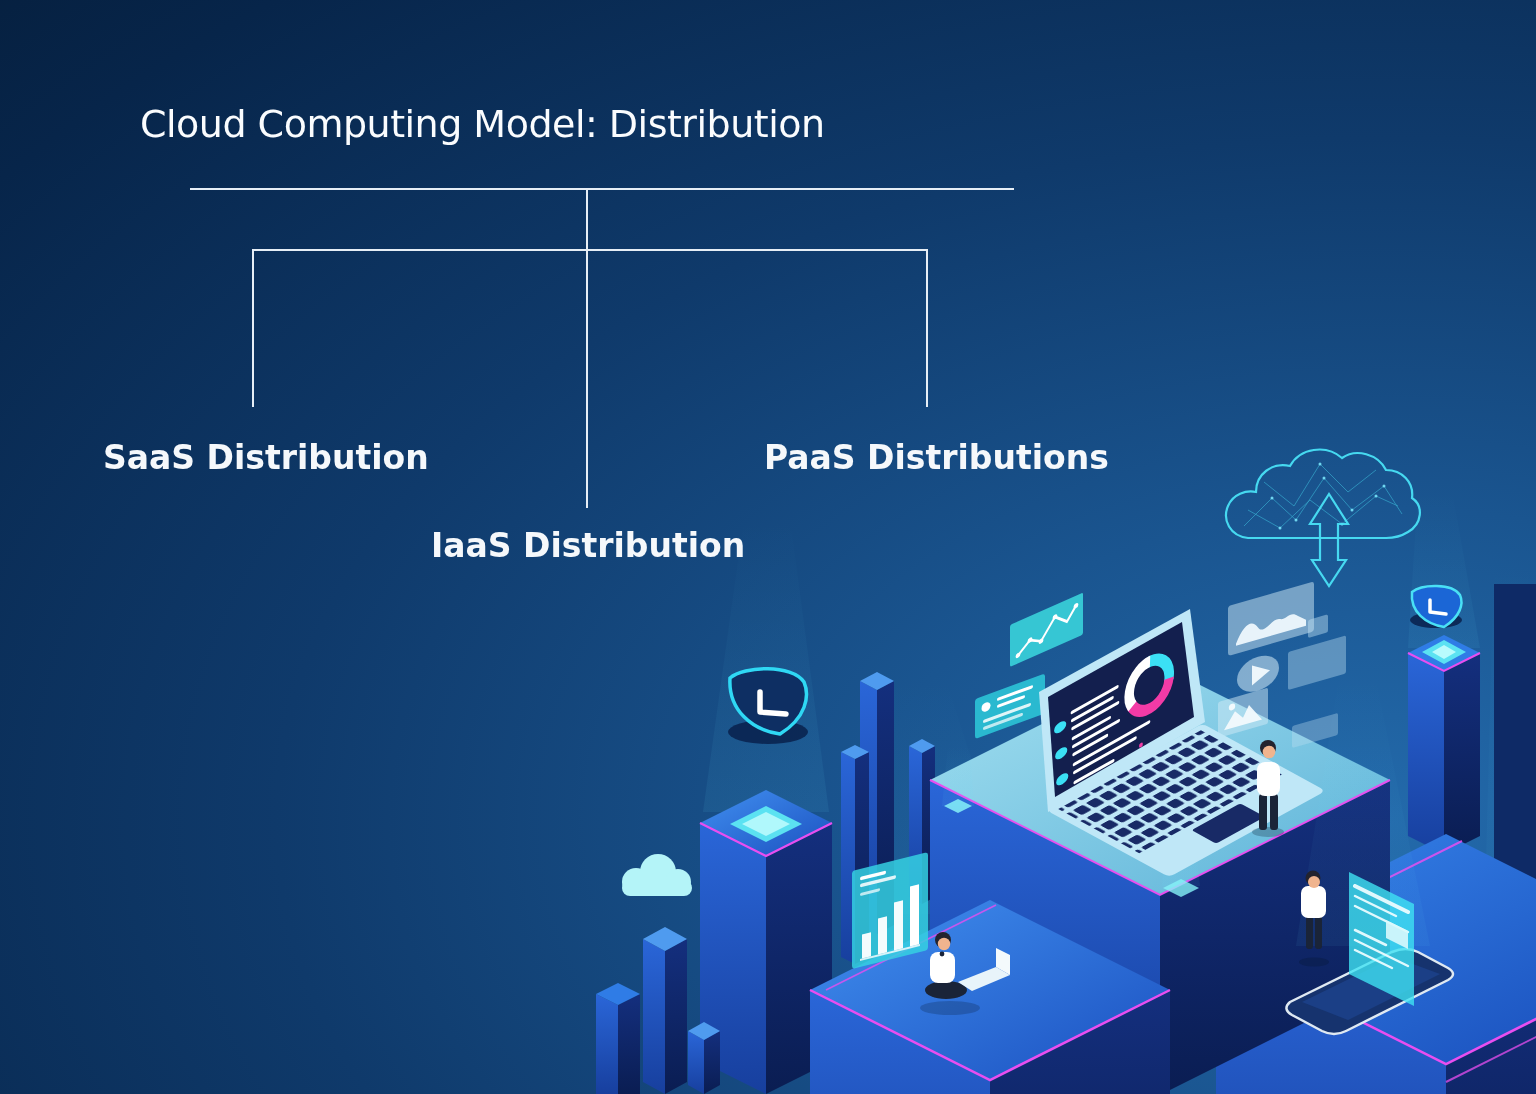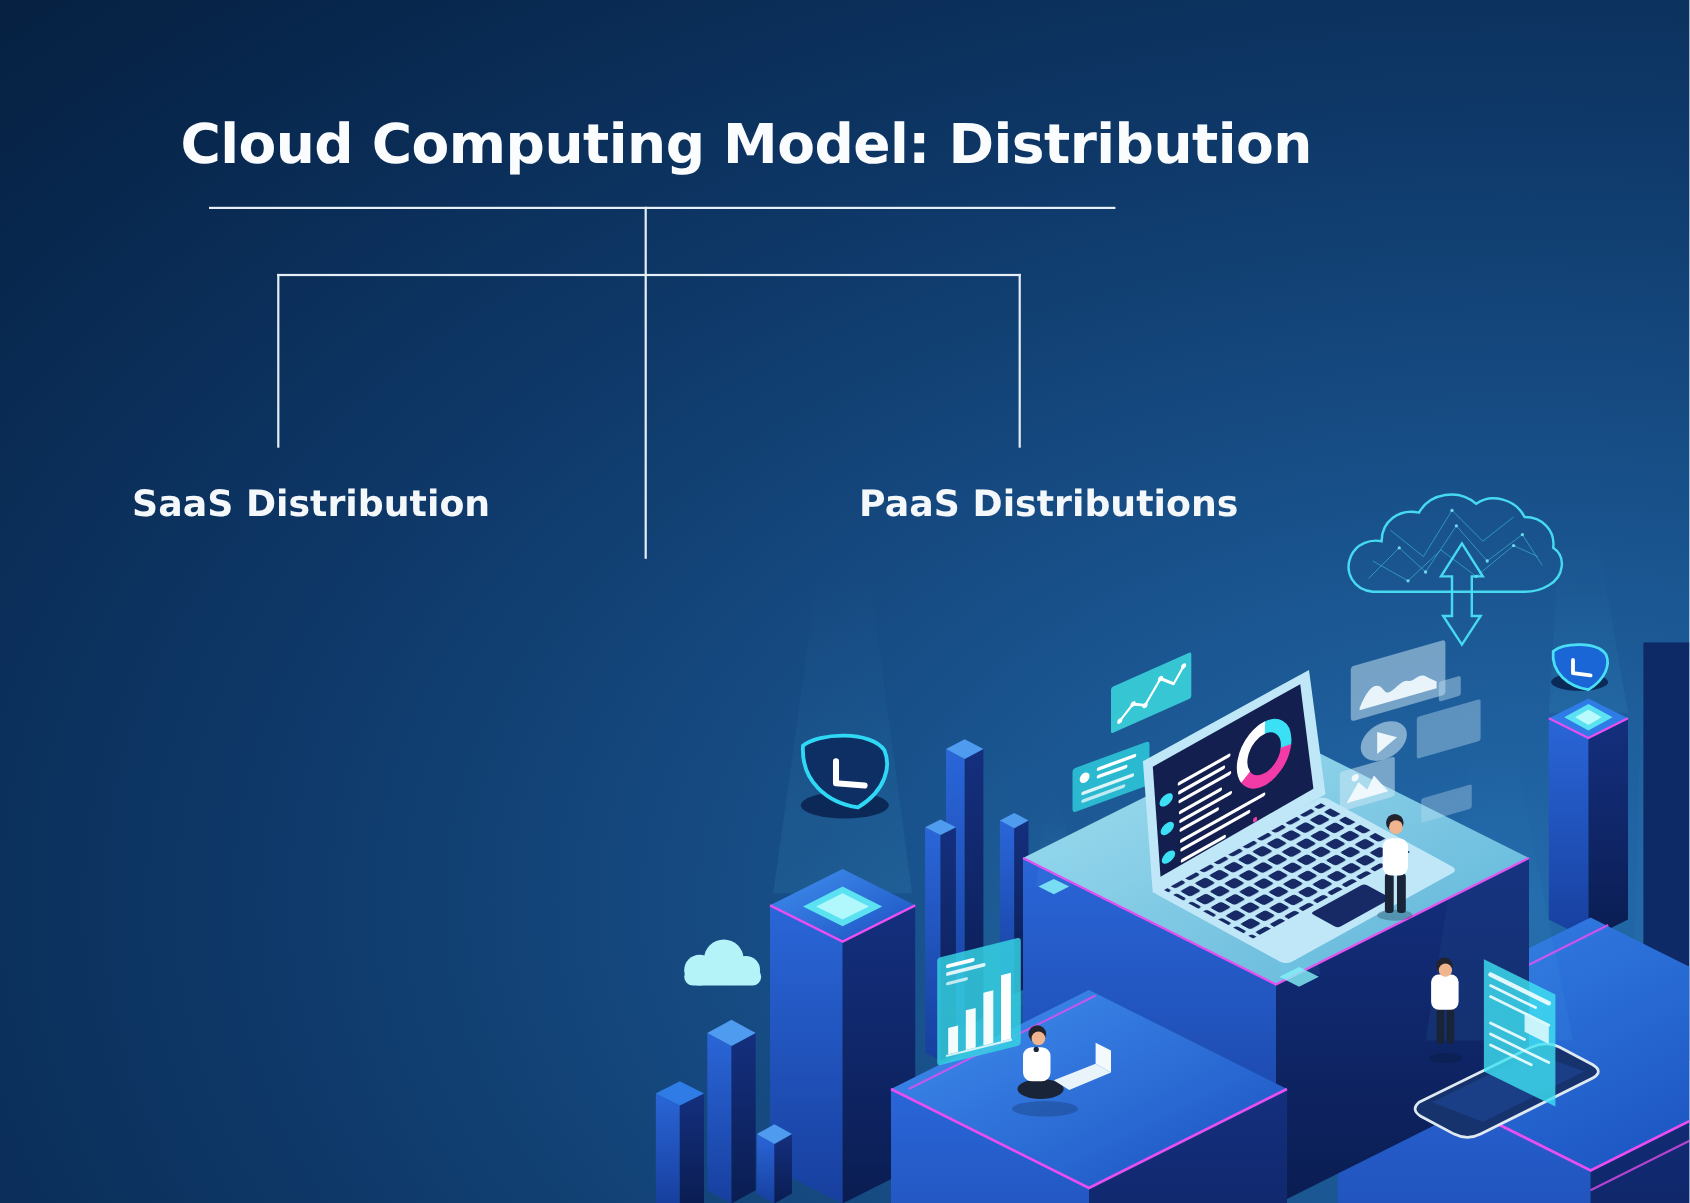--- a/index.html
+++ b/index.html
@@ -3,51 +3,52 @@
 <meta charset="utf-8">
 <style>
   html,body{margin:0;padding:0;}
   body{font-family:"DejaVu Sans","Liberation Sans",sans-serif;}
   .stage{
     position:relative;width:1536px;height:1094px;overflow:hidden;
     background:radial-gradient(150% 130% at 90% 75%,
       #236aab 0%, #1a5590 22%, #0f3a6b 48%, #07254a 75%, #04182f 100%);
   }
   .page-title{
-    position:absolute;left:164px;top:102px;margin:0;
-    font-size:50px;font-weight:bold;color:#fafcfe;letter-spacing:-0.5px;
+    position:absolute;left:140px;top:102px;margin:0;
+    font-size:38px;font-weight:normal;color:#fafcfe;letter-spacing:-0.5px;
   }
   .tline{position:absolute;background:#e6eef6;}
   .rule-top{left:190px;top:188px;width:824px;height:2px;}
   .v-center{left:586px;top:188px;width:2px;height:320px;}
   .h-branch{left:252px;top:249px;width:676px;height:2px;}
   .v-left{left:252px;top:249px;width:2px;height:158px;}
   .v-right{left:926px;top:249px;width:2px;height:158px;}
   .branch-label{
-    position:absolute;font-size:33px;font-weight:bold;color:#f5f8fb;white-space:nowrap;margin-left:17px;
+    position:absolute;font-size:33px;font-weight:bold;color:#f5f8fb;white-space:nowrap;
   }
   .lbl-saas{left:103px;top:438px;}
   .lbl-paas{left:764px;top:438px;text-align:right;}
   .lbl-iaas{left:431px;top:526px;}
   .illu{position:absolute;right:0;bottom:0;width:940px;height:660px;}
 </style>
 </head>
 <body>
 
 <div class="stage">
 
   <h1 class="page-title">Cloud Computing Model: Distribution</h1>
 
   <div class="tline rule-top"></div>
   <div class="tline v-center"></div>
   <div class="tline h-branch"></div>
   <div class="tline v-left"></div>
   <div class="tline v-right"></div>
 
   <div class="branch-label lbl-saas">SaaS Distribution</div>
+  <div class="branch-label lbl-iaas">IaaS Distribution</div>
   <div class="branch-label lbl-paas">PaaS Distributions</div>
 
   <svg class="illu" viewBox="0 0 940 660">
     <defs>
       <linearGradient id="gTopBlue" x1="0" y1="0" x2="1" y2="1">
         <stop offset="0" stop-color="#4190f0"></stop>
           <stop offset="1" stop-color="#1b50c0"></stop>
       </linearGradient>
       <linearGradient id="gTopBlue2" x1="0" y1="0" x2="1" y2="1">
         <stop offset="0" stop-color="#3684ea"></stop>

